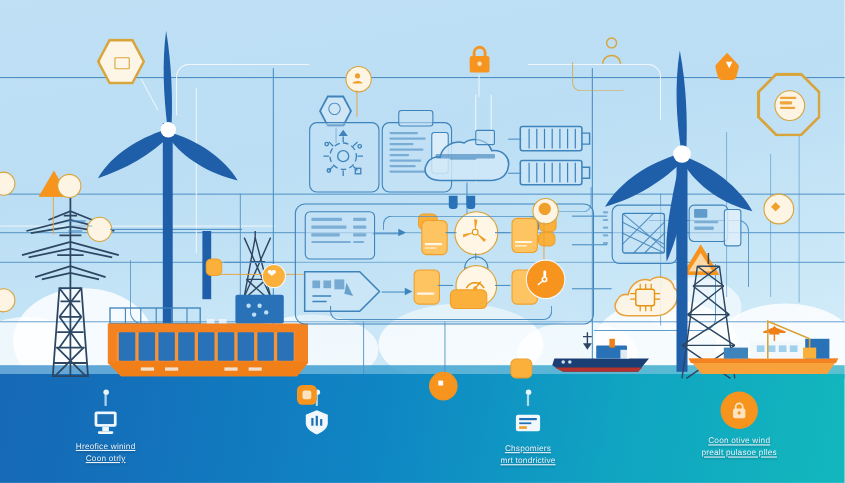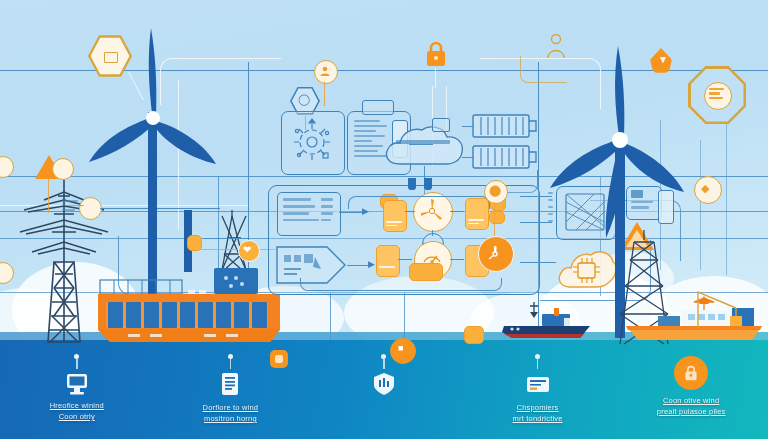--- a/index.html
+++ b/index.html
@@ -496,37 +496,20 @@
         <rect x="5.5" y="5.5" width="15" height="9" fill="#1f6fb5"></rect>
         <rect x="10" y="17" width="6" height="4" fill="#f1f8fd"></rect>
         <rect x="6" y="21" width="14" height="2.5" rx="1" fill="#f1f8fd"></rect>
       </svg>
       <div class="lbl" style="margin-top:4px;">
         <b>Hreofice winind</b>
         <b>Coon otrly</b>
       </div>
     </div>
 
-    <div style="flex:1;position:relative;display:flex;flex-direction:column;align-items:center;">
-      <div class="dot" style="margin-top:4px;"></div>
-      <div class="stem" style="height:10px;"></div>
-      <svg class="wicon" viewBox="0 0 26 26" style="margin-top:2px;">
-        <rect x="5" y="2" width="16" height="22" rx="2" fill="#f1f8fd"></rect>
-        <g fill="#1f6fb5">
-            <rect x="8" y="6" width="10" height="1.8"></rect>
-            <rect x="8" y="10" width="10" height="1.8"></rect>
-          <rect x="8" y="13.5" width="10" height="1.8"></rect>
-            <rect x="8" y="17" width="7" height="1.8"></rect>
-          </g>
-      </svg>
-      <div class="lbl" style="margin-top:6px;">
-        <b>Dorfiore to wind</b>
-        <b>mositron horng</b>
-      </div>
-    </div>
 
     <div style="flex:1;position:relative;display:flex;flex-direction:column;align-items:center;">
       <div class="dot" style="margin-top:4px;"></div>
       <div class="stem" style="height:10px;"></div>
       <svg class="wicon" viewBox="0 0 26 26" style="margin-top:2px;">
         <path d="M13 2 L23 6 L23 14 C23 20 13 24 13 24 C13 24 3 20 3 14 L3 6 Z" fill="#f1f8fd"></path>
         <g fill="#1f6fb5">
             <rect x="8" y="9" width="2" height="7"></rect>
             <rect x="12" y="7" width="2" height="9"></rect>
             <rect x="16" y="10" width="2" height="6"></rect>

